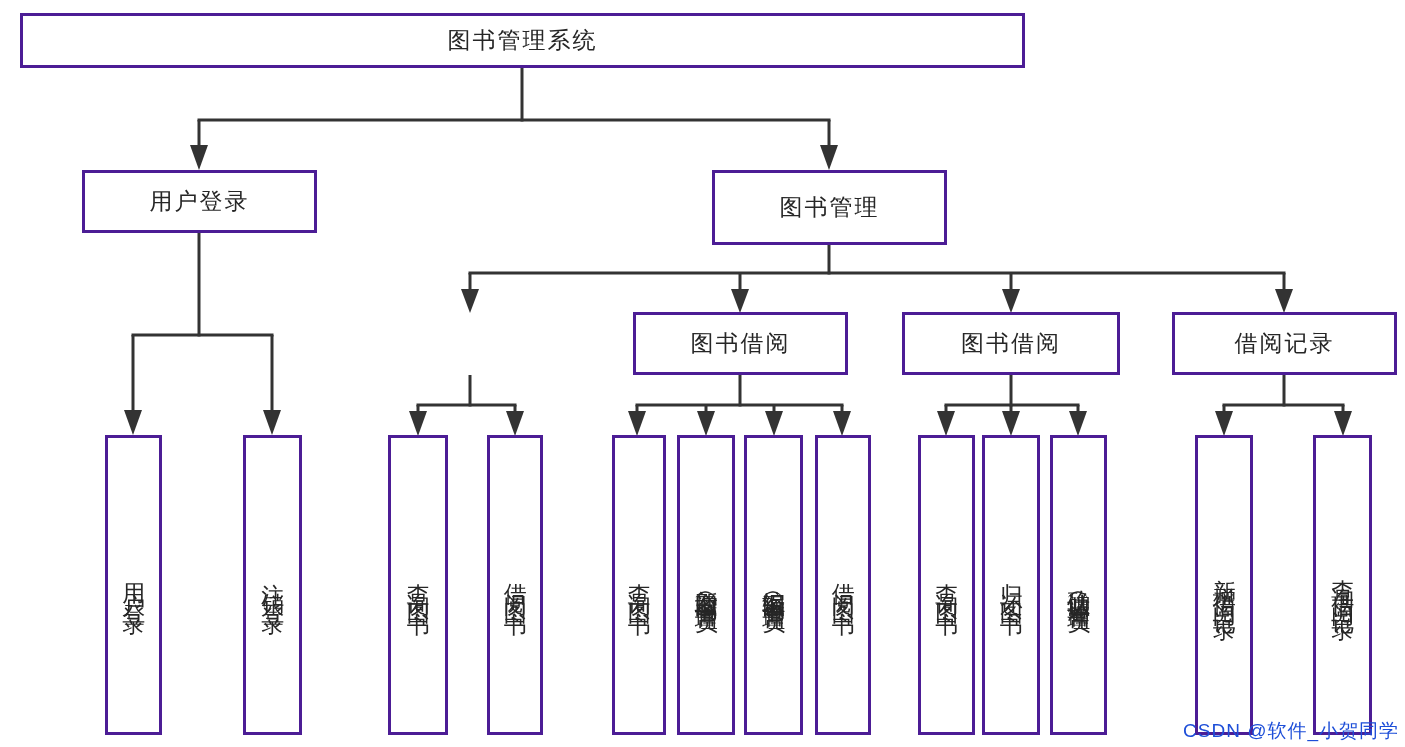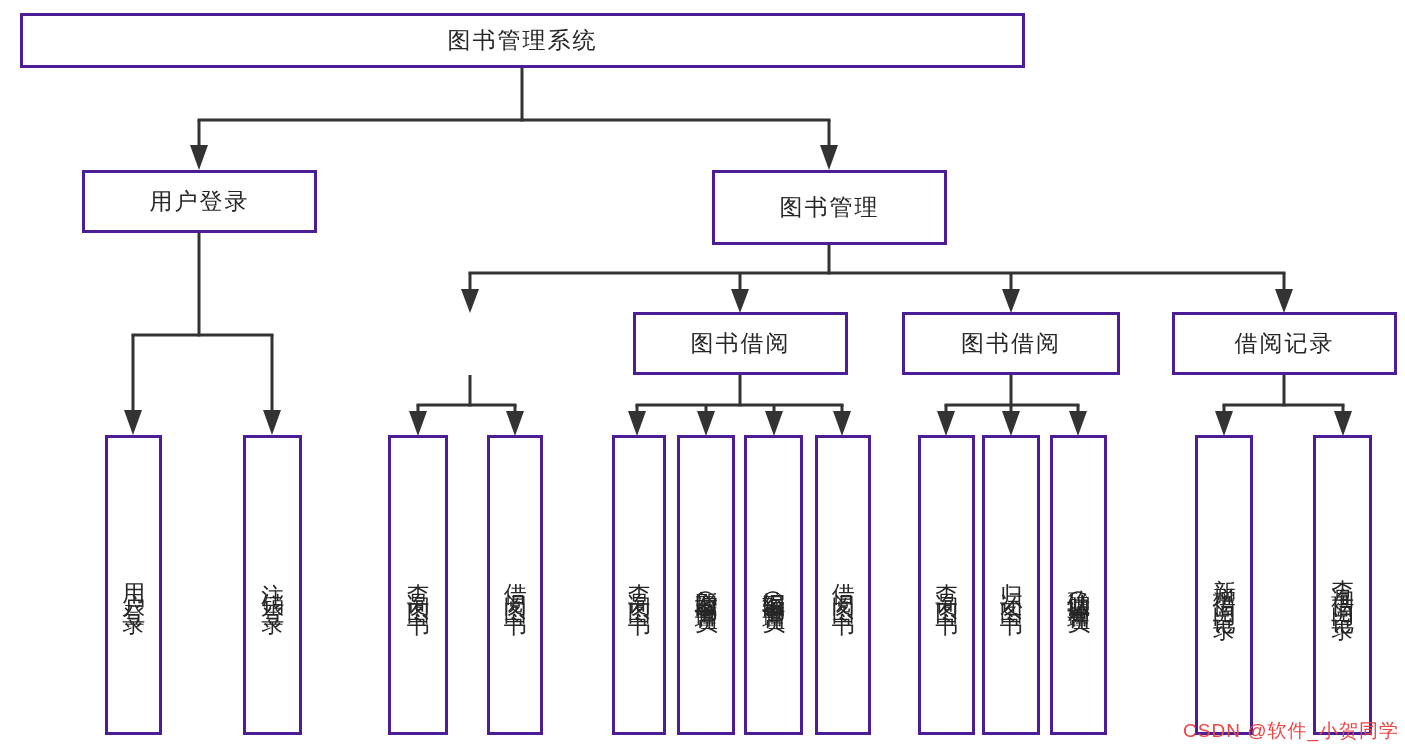--- a/index.html
+++ b/index.html
@@ -37,21 +37,21 @@
     line-height: 1.1;
     white-space: nowrap;
   }
   .vbox.med span { letter-spacing: 8px; }
   .vbox.tight span { letter-spacing: 3px; }
   #watermark {
     position: absolute;
     right: 6px;
     bottom: 3px;
     font-size: 19px;
-    color: #ef4444;
+    color: #1d4ed8;
     letter-spacing: 1px;
     z-index: 3;
   }
 </style>
 </head>
 <body>
 
 <div id="stage">
 
   <svg id="connectors" viewBox="0 0 1405 747" xmlns="http://www.w3.org/2000/svg">

